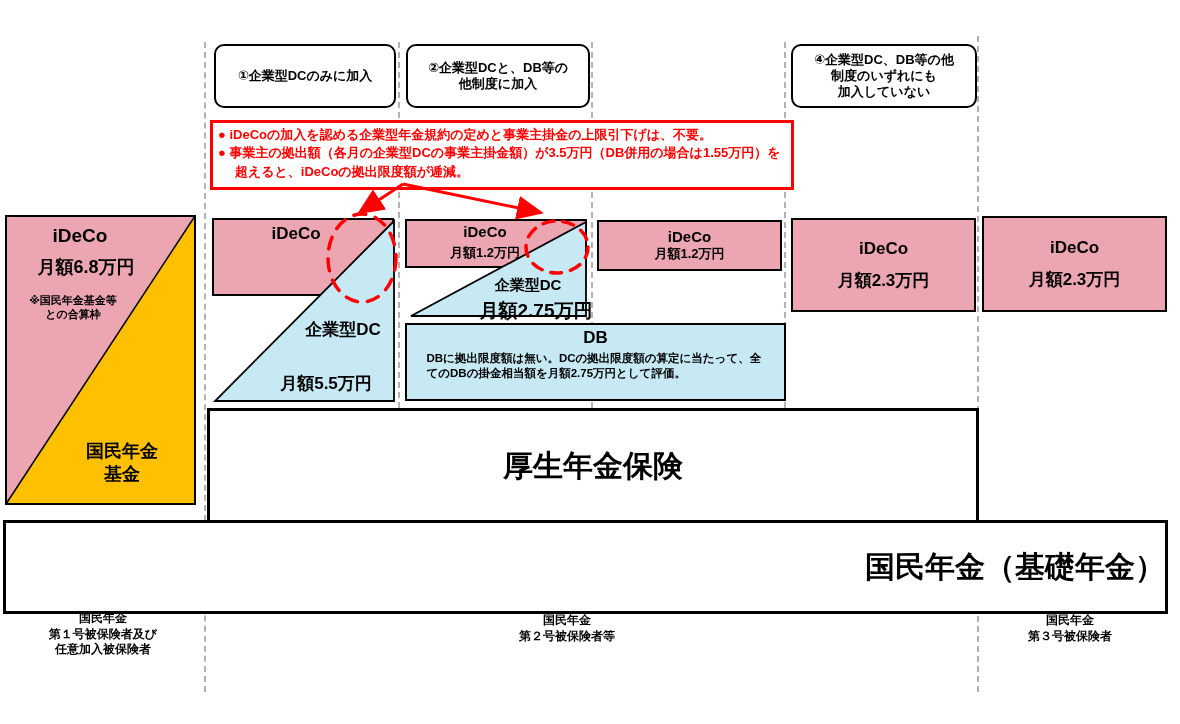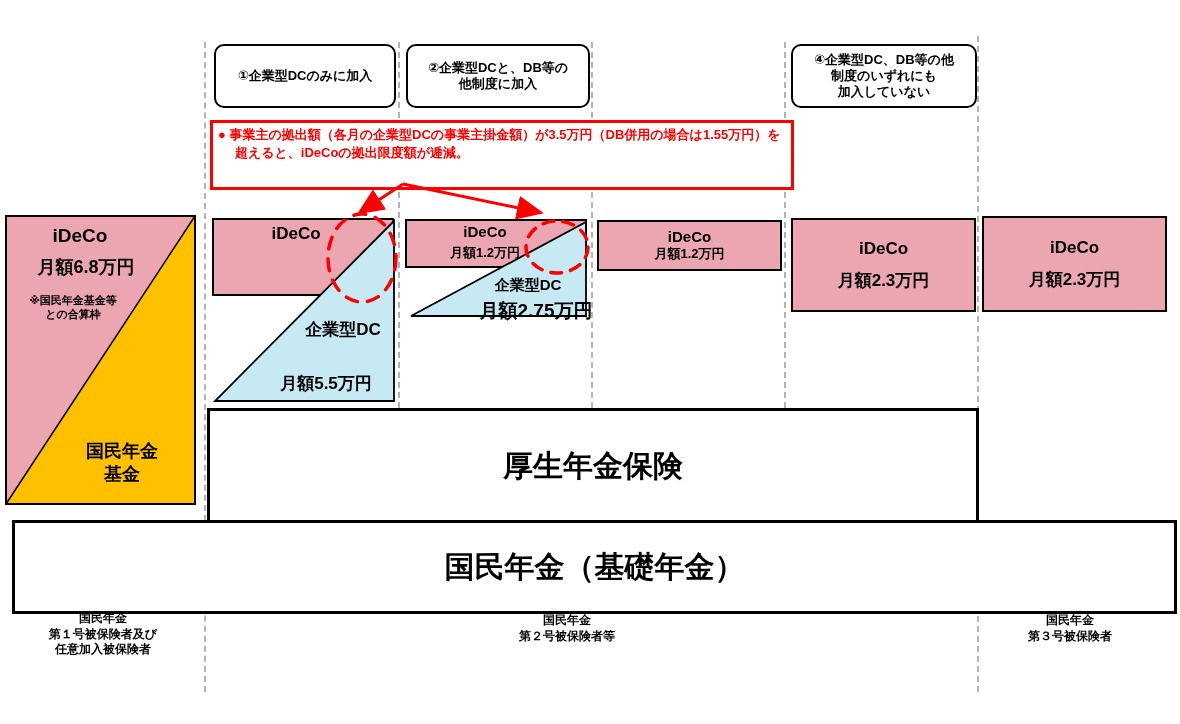--- a/index.html
+++ b/index.html
@@ -60,20 +60,21 @@
   <div class="vsep" style="left:977px;top:36px;height:656px;"></div>
 
   <div class="hdr prewrap" style="left:214px;top:44px;width:178px;height:60px;">①企業型DCのみに加入</div>
   <div class="hdr prewrap" style="left:406px;top:44px;width:180px;height:60px;">②企業型DCと、DB等の
 他制度に加入</div>
   <div class="hdr prewrap" style="left:791px;top:44px;width:182px;height:60px;">④企業型DC、DB等の他
 制度のいずれにも
 加入していない</div>
 
   <div class="notice">
+    <div class="nline">● iDeCoの加入を認める企業型年金規約の定めと事業主掛金の上限引下げは、不要。</div>
     <div class="nline">● 事業主の拠出額（各月の企業型DCの事業主掛金額）が3.5万円（DB併用の場合は1.55万円）を超えると、iDeCoの拠出限度額が逓減。</div>
   </div>
 
   <div class="composite" style="left:5px;top:215px;width:191px;height:290px;">
     <svg width="191" height="290" viewBox="0 0 191 290">
       <rect x="1" y="1" width="189" height="288" fill="#eba6b2"></rect>
       <polygon points="1,289 190,289 190,1" fill="#ffc000"></polygon>
       <line x1="1" y1="289" x2="190" y2="1" stroke="#000" stroke-width="1.5"></line>
       <rect x="1" y="1" width="189" height="288" fill="none" stroke="#000" stroke-width="2"></rect>
     </svg>
@@ -99,41 +100,45 @@
     <svg width="183" height="102" viewBox="0 0 183 102">
       <rect x="1" y="4" width="180" height="47" fill="#eba6b2" stroke="#000" stroke-width="2"></rect>
       <polygon points="6,100 181,100 181,6" fill="#c6e9f4" stroke="#000" stroke-width="1.8"></polygon>
     </svg>
     <div class="lbl center" style="left:0;top:7px;width:160px;font-size:15px;">iDeCo</div>
     <div class="lbl center" style="left:0;top:28px;width:160px;font-size:13px;">月額1.2万円</div>
     <div class="lbl center" style="left:38px;top:60px;width:170px;font-size:15px;">企業型DC</div>
     <div class="lbl center" style="left:46px;top:82px;width:170px;font-size:19px;">月額2.75万円</div>
   </div>
 
+  <div class="dbbox">
+    <div class="dbtitle">DB</div>
+    <div class="dbnote">DBに拠出限度額は無い。DCの拠出限度額の算定に当たって、全てのDBの掛金相当額を月額2.75万円として評価。</div>
+  </div>
 
   <div class="pinkbox" style="left:597px;top:220px;width:181px;height:47px;">
     <div style="font-size:15px;">iDeCo</div>
     <div style="font-size:13px;">月額1.2万円</div>
   </div>
 
   <div class="pinkbox" style="left:791px;top:218px;width:181px;height:90px;">
     <div style="font-size:17px;">iDeCo</div>
     <div style="font-size:17px;margin-top:10px;">月額2.3万円</div>
   </div>
 
   <div class="pinkbox" style="left:982px;top:216px;width:181px;height:92px;">
     <div style="font-size:17px;">iDeCo</div>
     <div style="font-size:17px;margin-top:10px;">月額2.3万円</div>
   </div>
 
   <div class="bigbox" style="left:207px;top:408px;width:766px;height:110px;font-family:Liberation Serif, serif;">
     <span>厚生年金保険</span>
   </div>
 
-  <div class="bigbox" style="left:12px;top:520px;width:1159px;height:88px;">
+  <div class="bigbox" style="left:3px;top:520px;width:1159px;height:88px;justify-content:flex-end;">
     <span>国民年金（基礎年金）</span>
   </div>
 
   <div class="ftr prewrap" style="left:13px;top:611px;width:180px;">国民年金
 第１号被保険者及び
 任意加入被保険者</div>
   <div class="ftr prewrap" style="left:477px;top:613px;width:180px;">国民年金
 第２号被保険者等</div>
   <div class="ftr prewrap" style="left:980px;top:613px;width:180px;">国民年金
 第３号被保険者</div>

